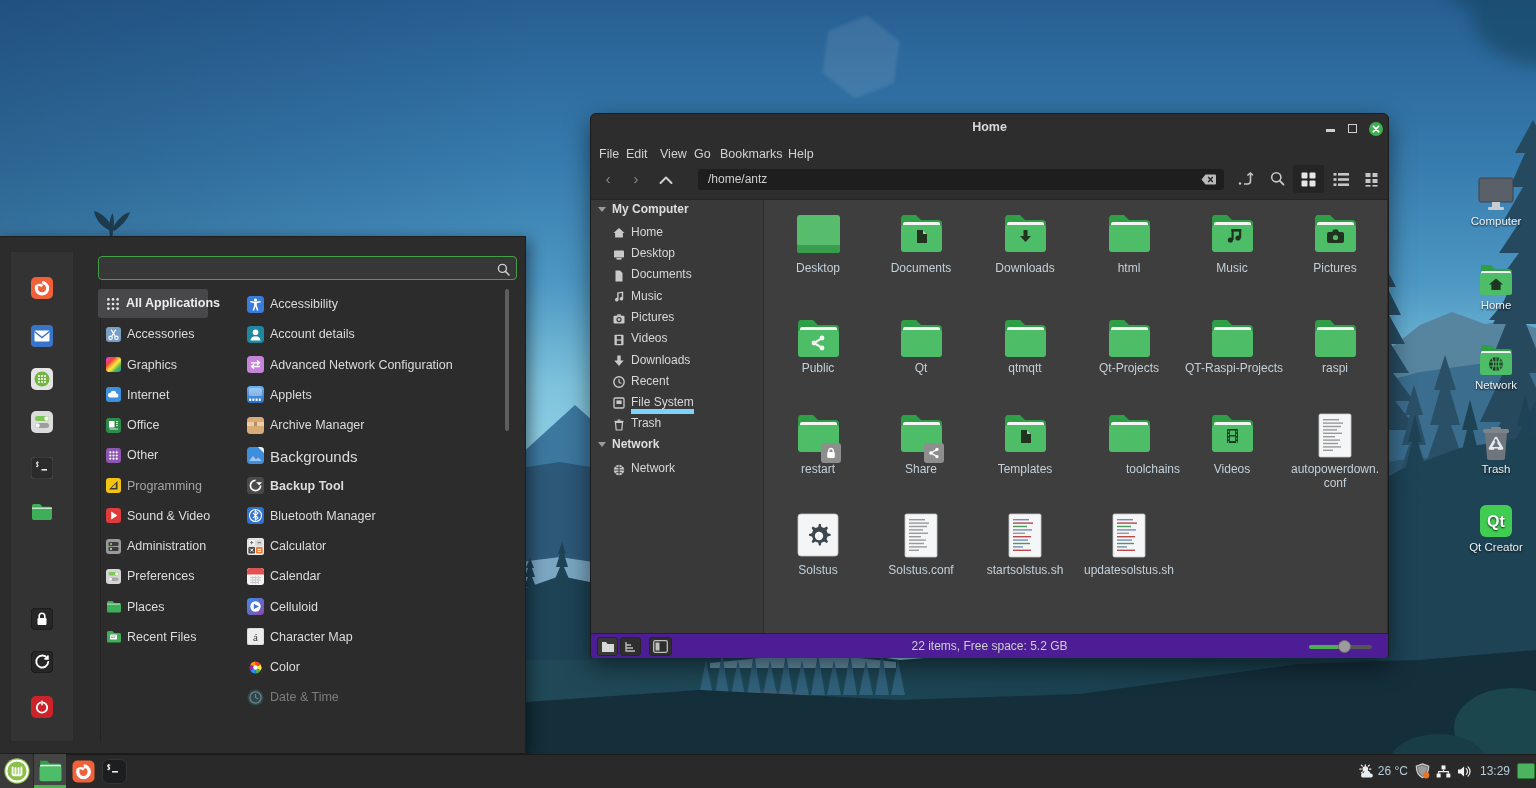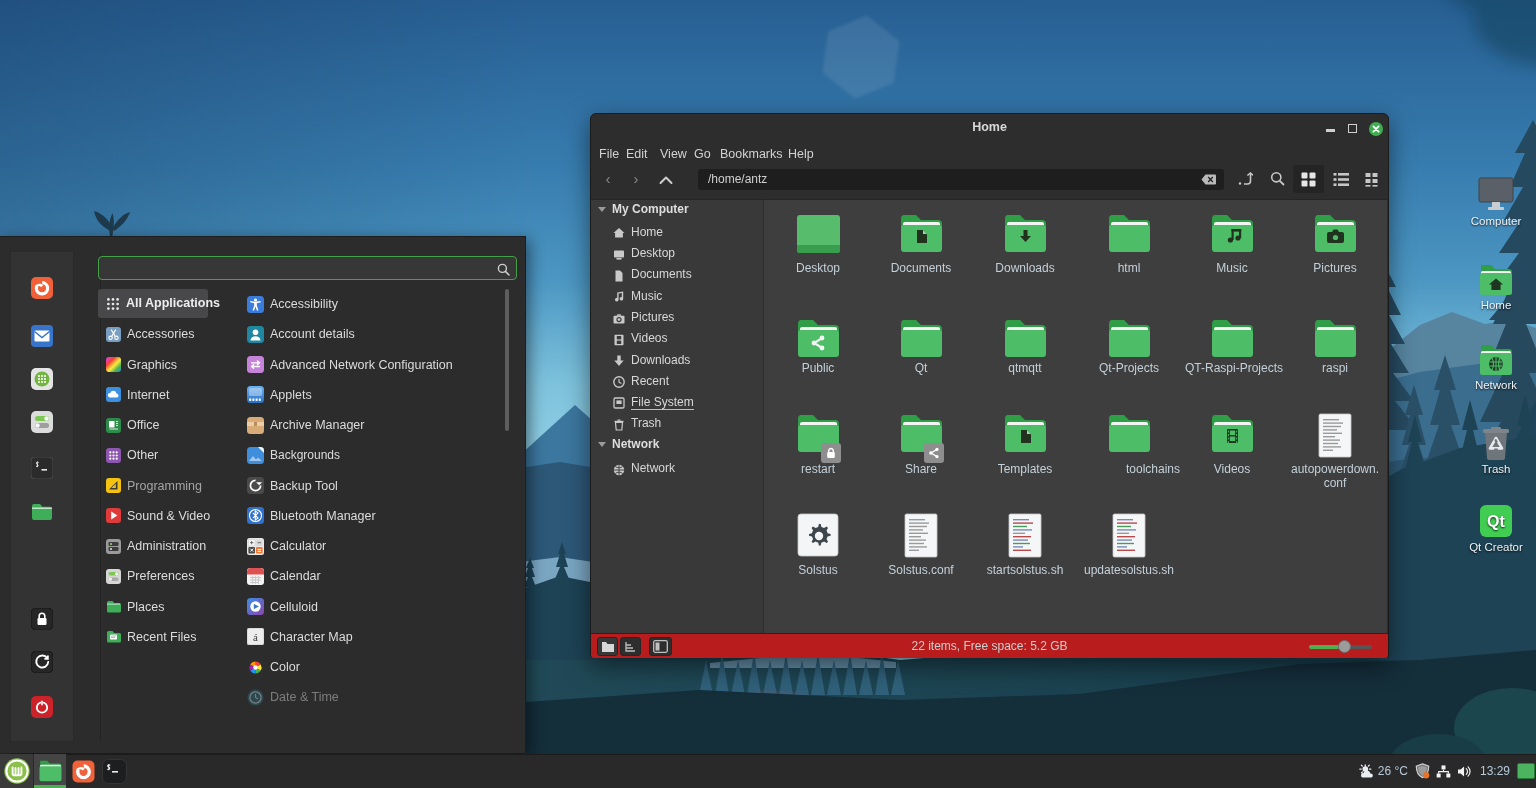--- a/index.html
+++ b/index.html
@@ -215,21 +215,21 @@
           <rect x="0.5" y="7" width="5" height="4"></rect>
           <rect x="7.5" y="7" width="5" height="4"></rect>
           <rect x="0.5" y="13" width="5" height="1.6"></rect>
           <rect x="7.5" y="13" width="5" height="1.6"></rect>
         </g>
       </svg></div>
 
  <div style="position:absolute;left:0;top:85px;width:172px;height:434px;background:#393939;border-top:1px solid #252525"></div>
  <div style="position:absolute;left:172px;top:85px;width:624px;height:434px;background:#3e3e3e;border-top:1px solid #252525;border-left:1px solid #2c2c2c;box-sizing:border-box"></div>
 
- <div style="position:absolute;left:0;top:519px;width:100%;height:24px;background:#b91c1c;border-top:1px solid #242424;border-radius:0 0 3px 3px">
+ <div style="position:absolute;left:0;top:519px;width:100%;height:24px;background:#4c1d95;border-top:1px solid #242424;border-radius:0 0 3px 3px">
   <div style="position:absolute;left:6px;top:3px;width:21px;height:19px;background:#383838;border:1px solid #262626;border-radius:3px;box-sizing:border-box"></div>
       <div style="position:absolute;left:29px;top:3px;width:21px;height:19px;background:#2e2e2e;border:1px solid #262626;border-radius:3px;box-sizing:border-box"></div>
       <div style="position:absolute;left:58px;top:3px;width:23px;height:19px;background:#2e2e2e;border:1px solid #262626;border-radius:3px;box-sizing:border-box"></div>
       <svg width="14" height="12" viewBox="0 0 14 12" style="position:absolute;left:10px;top:7px">
         <path d="M1,1 h4 l1.5,2 h6.5 v8 h-12z" fill="#d8d8d8"></path>
       </svg>
   <svg width="13" height="12" viewBox="0 0 13 12" style="position:absolute;left:33px;top:7px">
         <g stroke="#c0c0c0" stroke-width="1.3" fill="none">
           <path d="M2,1 v9 h9"></path>
           <path d="M2,4 h5 M2,7 h7"></path>
@@ -285,21 +285,21 @@
 <div style="position:absolute;left:40px;top:154px;font-size:12px;color:#d8d8d8"><span style="">Downloads</span></div>
 <div style="position:absolute;left:22px;top:175px;width:14px;height:13px"><svg width="12" height="12" viewBox="0 0 12 12">
           <circle cx="6" cy="6" r="5.2" fill="none" stroke="#c9c9c9" stroke-width="1.4"></circle>
           <path d="M6,3 v3.2 l2.4,1.4" stroke="#c9c9c9" stroke-width="1.2" fill="none"></path>
         </svg></div>
 <div style="position:absolute;left:40px;top:175px;font-size:12px;color:#d8d8d8"><span style="">Recent</span></div>
 <div style="position:absolute;left:22px;top:196px;width:14px;height:13px"><svg width="12" height="12" viewBox="0 0 12 12">
           <rect x="1" y="1" width="10" height="10" rx="1.2" fill="none" stroke="#c9c9c9" stroke-width="1.3"></rect>
           <rect x="3.4" y="3.4" width="5.2" height="3.6" fill="#c9c9c9"></rect>
         </svg></div>
-<div style="position:absolute;left:40px;top:196px;font-size:12px;color:#d8d8d8"><span style="border-bottom:1px solid #7dd3fc;">File System</span></div>
+<div style="position:absolute;left:40px;top:196px;font-size:12px;color:#d8d8d8"><span style="border-bottom:5px solid #7dd3fc;">File System</span></div>
 <div style="position:absolute;left:22px;top:218px;width:14px;height:13px"><svg width="12" height="12" viewBox="0 0 12 12">
           <path d="M2.5,3.5 h7 l-0.7,7.5 h-5.6z" fill="none" stroke="#c9c9c9" stroke-width="1.2"></path>
           <rect x="1.5" y="1.8" width="9" height="1.3" fill="#c9c9c9"></rect>
           <rect x="4.5" y="0.5" width="3" height="1.3" fill="#c9c9c9"></rect>
         </svg></div>
 <div style="position:absolute;left:40px;top:217px;font-size:12px;color:#d8d8d8"><span style="">Trash</span></div>
 <div style="position:absolute;left:21px;top:238px;width:160px;height:13px;color:#dedede;font-weight:bold;font-size:12px">Network</div>
       <div style="position:absolute;left:7px;top:243px;width:0;height:0;border-left:4.5px solid transparent;border-right:4.5px solid transparent;border-top:5.5px solid #9a9a9a"></div>
 <div style="position:absolute;left:22px;top:263px;width:14px;height:13px"><svg width="12" height="12" viewBox="0 0 12 12">
           <circle cx="6" cy="6" r="5.2" fill="#c9c9c9"></circle>
@@ -743,27 +743,27 @@
         <rect width="17" height="17" rx="3.5" fill="#d9ab79"></rect>
         <rect x="0" y="5" width="17" height="4" fill="#eccda5"></rect>
         <rect x="7" y="5" width="3" height="4" fill="#b98d5c"></rect>
       </svg></div>
 <div style="position:absolute;left:270px;top:181.0px;font-size:12.5px;color:#dcdcdc;">Archive Manager</div>
 <div style="position:absolute;left:247px;top:209.8px;"><svg width="17" height="17" viewBox="0 0 17 17">
         <rect width="17" height="17" rx="3.5" fill="#3f8edb"></rect>
         <path d="M11,0 h2.5 a3.5,3.5 0 0 1 3.5,3.5 v2.5 z" fill="#ffffff" opacity="0.9"></path>
         <path d="M2,14 l4,-5 3,3.5 2,-2 4,3.5z" fill="#ffffff" opacity="0.5"></path>
       </svg></div>
-<div style="position:absolute;left:270px;top:211.2px;font-size:12px;color:#dcdcdc;">Backgrounds</div>
+<div style="position:absolute;left:270px;top:211.2px;font-size:15px;color:#dcdcdc;">Backgrounds</div>
 <div style="position:absolute;left:247px;top:240.0px;"><svg width="17" height="17" viewBox="0 0 17 17">
         <rect width="17" height="17" rx="3.5" fill="#4a4a4a"></rect>
         <path d="M8.5,3.4 a5.1,5.1 0 1 0 5.1,5.1" stroke="#ffffff" stroke-width="1.7" fill="none"></path>
         <path d="M13.6,4.6 v4.2 h-4.2 z" fill="#ffffff" transform="rotate(45 13.6 6.7)"></path>
       </svg></div>
-<div style="position:absolute;left:270px;top:241.5px;font-size:12.5px;color:#dcdcdc;">Backup Tool</div>
+<div style="position:absolute;left:270px;top:241.5px;font-size:12.5px;color:#dcdcdc;font-weight:bold;">Backup Tool</div>
 <div style="position:absolute;left:247px;top:270.2px;"><svg width="17" height="17" viewBox="0 0 17 17">
         <rect width="17" height="17" rx="3.5" fill="#2f72d0"></rect>
         <circle cx="8.5" cy="8.5" r="6" fill="none" stroke="#ffffff" stroke-width="1.1"></circle>
         <path d="M6,6 l5,5 -2.7,2.2 v-9.4 l2.7,2.2 -5,5" stroke="#ffffff" stroke-width="1.1" fill="none"></path>
       </svg></div>
 <div style="position:absolute;left:270px;top:271.8px;font-size:12.5px;color:#dcdcdc;">Bluetooth Manager</div>
 <div style="position:absolute;left:247px;top:300.5px;"><svg width="17" height="17" viewBox="0 0 17 17">
         <rect width="17" height="17" rx="2.5" fill="#e8e8e8"></rect>
         <rect x="1.4" y="1.4" width="6.6" height="6.6" rx="1" fill="#fafafa" stroke="#bdbdbd" stroke-width="0.5"></rect>
         <rect x="9" y="1.4" width="6.6" height="6.6" rx="1" fill="#dadada"></rect>

